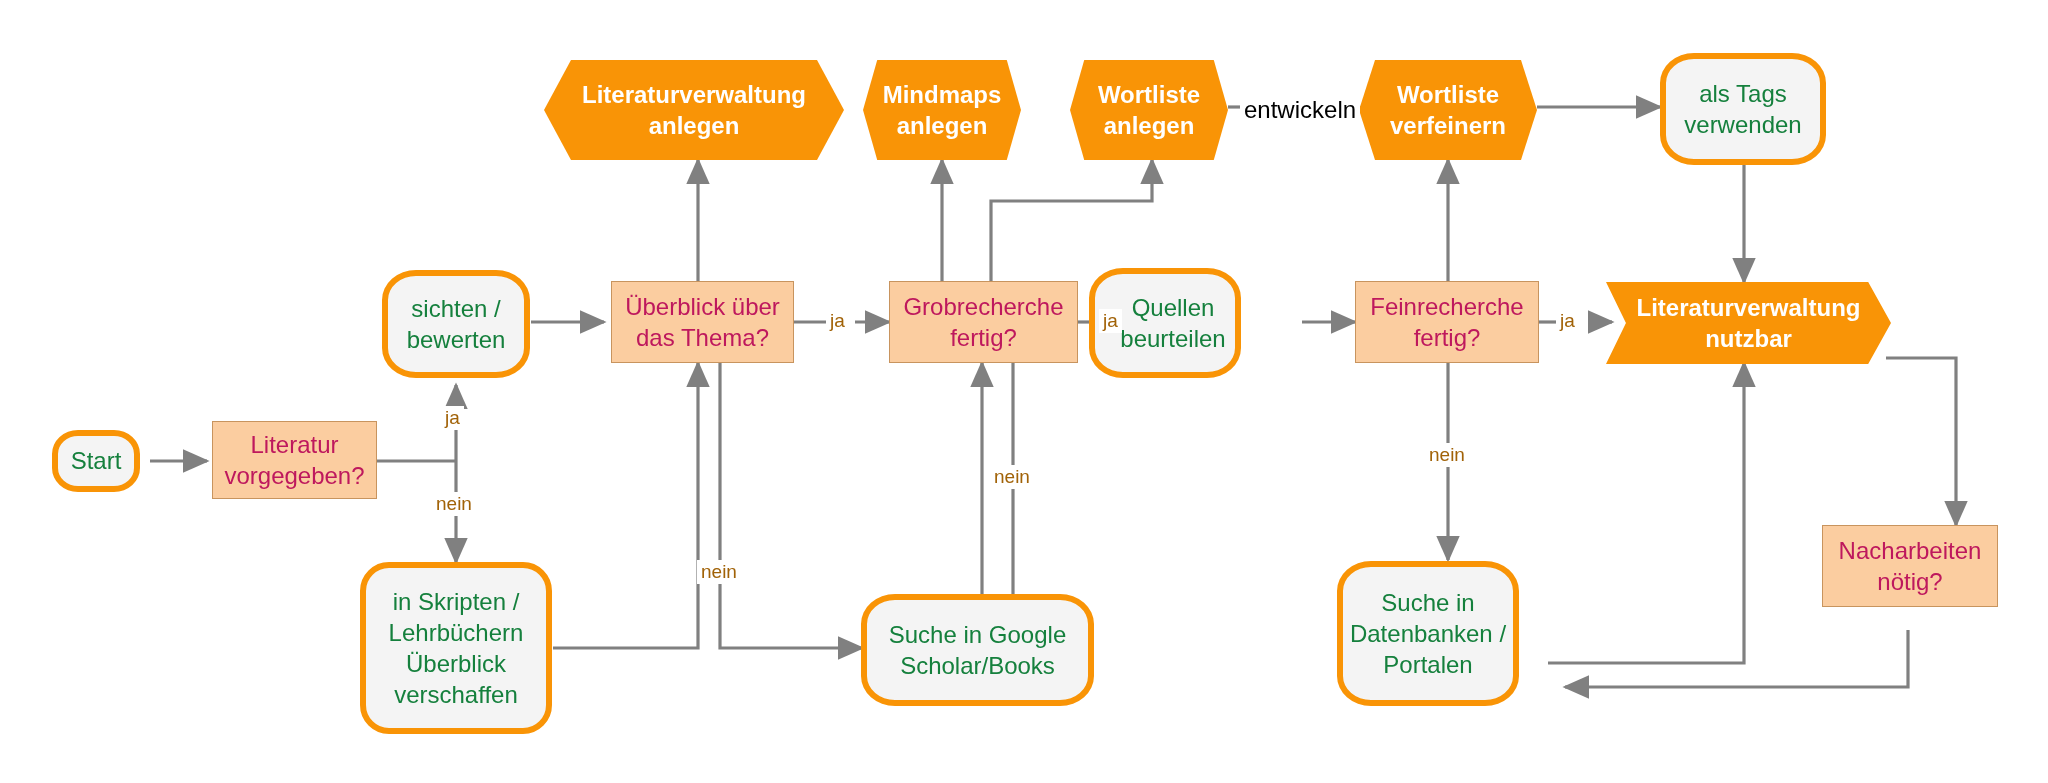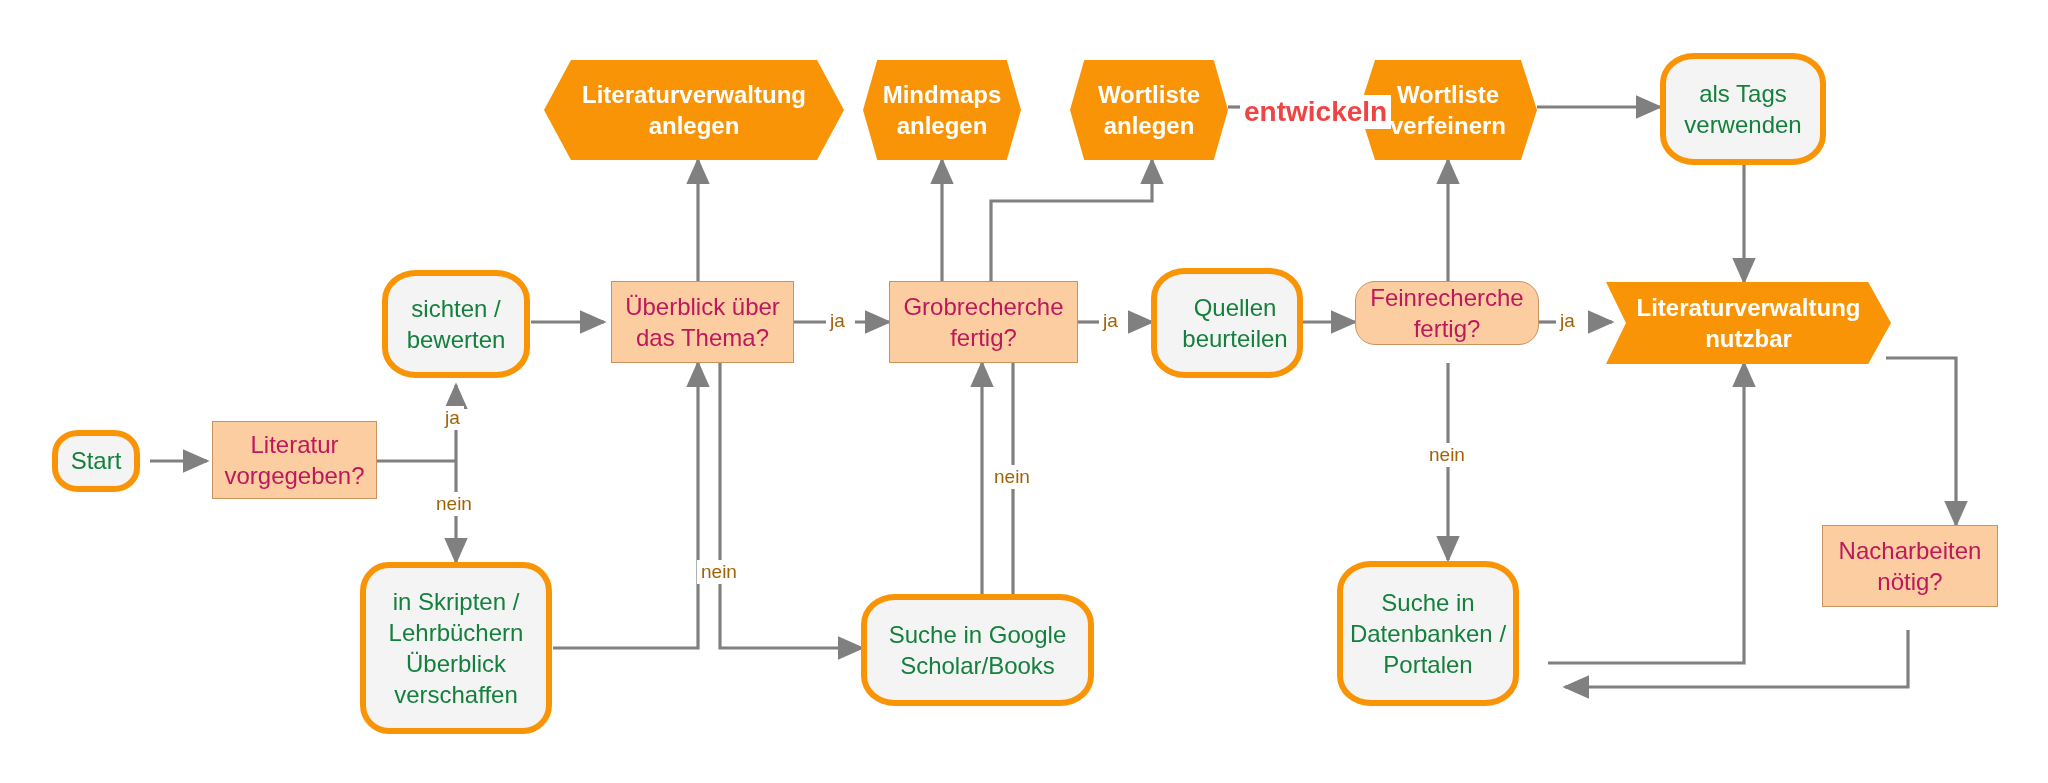--- a/index.html
+++ b/index.html
@@ -77,23 +77,22 @@
   .edge-label {
     position: absolute;
     font-size: 19px;
     color: #a16207;
     background: #ffffff;
     padding: 1px 4px;
     white-space: nowrap;
     z-index: 4;
   }
   .edge-label.dev {
-    color: #ef4444;
-    font-size: 28px;
-    font-weight: bold;
+    color: #000000;
+    font-size: 24px;
   }
 </style>
 </head>
 <body>
 
 <div id="canvas">
 
   <svg id="edges" viewBox="0 0 2048 783" width="2048" height="783">
     <defs>
       <marker id="ah" markerWidth="9" markerHeight="9" refX="7.6" refY="4.5" orient="auto" markerUnits="strokeWidth">
@@ -196,28 +195,28 @@
     </span>
   </div>
 
   <div class="node rect" style="left:889px; top:281px; width:189px; height:82px;">
     <span class="label">
       <span>Grobrecherche</span><br>
       <span>fertig?</span>
     </span>
   </div>
 
-  <div class="node bubble" style="left:1151px; top:268px; width:152px; height:110px;padding-left:16px;">
+  <div class="node bubble" style="left:1089px; top:268px; width:152px; height:110px;padding-left:16px;">
     <span class="label">
       <span>Quellen</span><br>
       <span>beurteilen</span>
     </span>
   </div>
 
-  <div class="node rect" style="left:1355px; top:281px; width:184px; height:64px;border-radius:20px;">
+  <div class="node rect" style="left:1355px; top:281px; width:184px; height:82px;">
     <span class="label">
       <span>Feinrecherche</span><br>
       <span>fertig?</span>
     </span>
   </div>
 
   <div class="node bubble" style="left:861px; top:594px; width:233px; height:112px;">
     <span class="label">
       <span>Suche in Google</span><br>
       <span>Scholar/Books</span>

